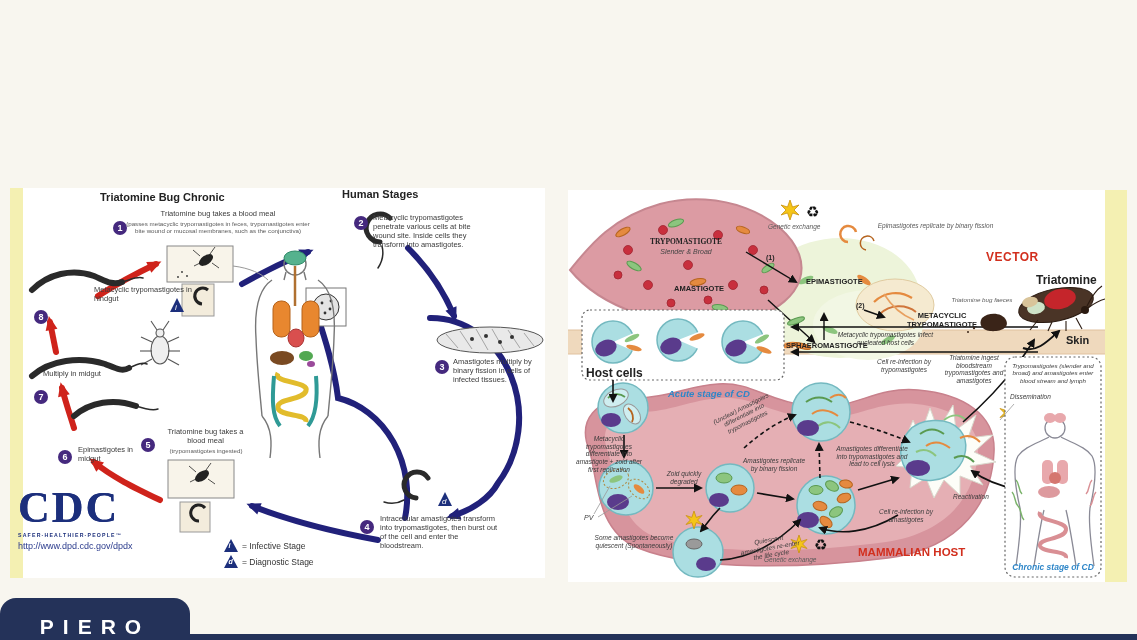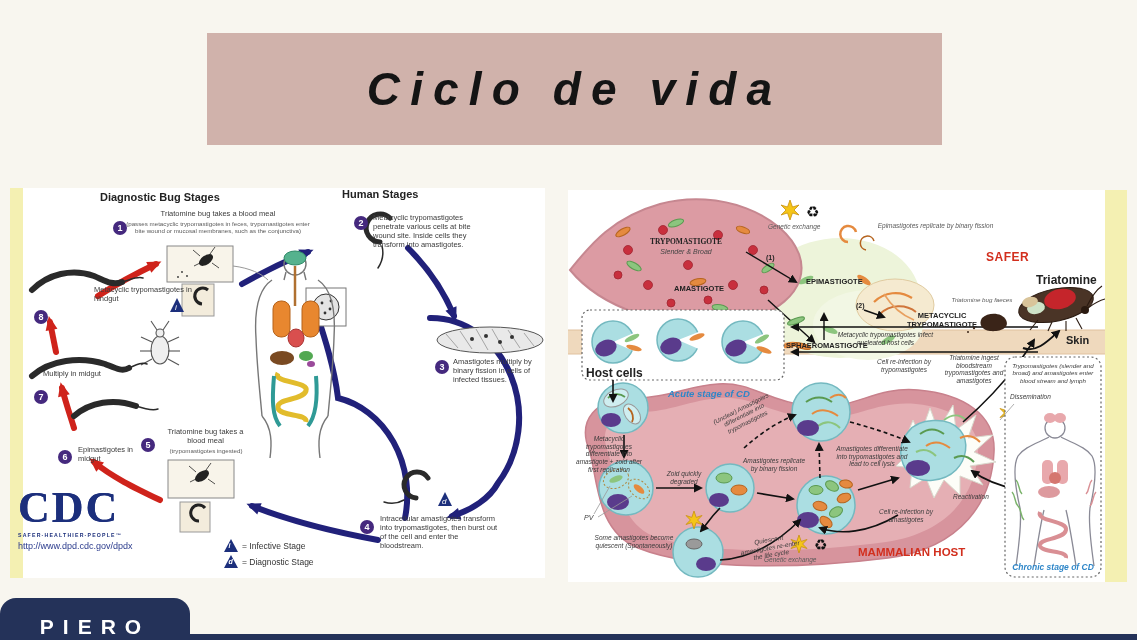--- a/index.html
+++ b/index.html
@@ -64,23 +64,20 @@
     justify-content:center;}
   #piero-badge span{color:#fff;font-weight:bold;font-size:21px;letter-spacing:9px;}
   #bottom-bar{position:absolute;left:0;top:634px;width:1137px;height:6px;
     background:#243259;}
 </style>
 </head>
 <body>
 
 <div id="slide">
 
-  <div class="title-banner">
-    <span>Ciclo de vida</span>
-  </div>
 
   <div class="panel" id="cdc-panel">
     <svg class="psvg" width="535" height="390" viewBox="0 0 535 390">
       <defs>
         <marker id="mr" markerUnits="userSpaceOnUse" markerWidth="16" markerHeight="16" refX="9" refY="8" orient="auto">
             <path d="M1,2 L15,8 L1,14 Z" fill="#cf231b"></path>
           </marker>
         <marker id="mb" markerUnits="userSpaceOnUse" markerWidth="16" markerHeight="16" refX="9" refY="8" orient="auto">
             <path d="M1,2 L15,8 L1,14 Z" fill="#21217a"></path>
           </marker>
@@ -208,21 +205,21 @@
         <rect x="292" y="113" width="17" height="36" rx="8" fill="#e8872f" stroke="#b5621a"></rect>
         <ellipse cx="286" cy="150" rx="8" ry="9" fill="#d94f4e" stroke="#a83030"></ellipse>
         <ellipse cx="272" cy="170" rx="12" ry="7" fill="#7a4a22"></ellipse>
         <ellipse cx="296" cy="168" rx="7" ry="5" fill="#52a852"></ellipse>
         <ellipse cx="301" cy="176" rx="4" ry="3" fill="#9a4a9a"></ellipse>
         <path d="M268,185 C262,195 300,193 296,203 C292,213 266,210 268,220 C270,229 298,225 296,234" stroke="#e2bc2c" stroke-width="5" fill="none"></path>
         <path d="M264,188 C262,212 262,228 270,238 M306,188 C308,212 306,228 298,238" stroke="#2f9a96" stroke-width="4" fill="none"></path>
       </g>
     </svg>
 
-    <div class="lbl hdr" style="left:90px;top:3px;width:155px;">Diagnostic Bug Stages</div>
+    <div class="lbl hdr" style="left:90px;top:3px;width:155px;">Triatomine Bug Chronic</div>
     <div class="lbl hdr" style="left:332px;top:0;width:110px;">Human Stages</div>
 
     <div class="stepnum" style="left:103px;top:33px;">1</div>
     <div class="lbl c" style="left:118px;top:22px;width:180px;">Triatomine bug takes a blood meal</div>
     <div class="lbl c t6 gray" style="left:112px;top:32px;width:192px;">(passes metacyclic trypomastigotes in feces, trypomastigotes enter bite wound or mucosal membranes, such as the conjunctiva)</div>
 
     <div class="stepnum" style="left:344px;top:28px;">2</div>
     <div class="lbl" style="left:363px;top:26px;width:118px;">Metacyclic trypomastigotes penetrate various cells at bite wound site.  Inside cells they transform into amastigotes.</div>
 
     <div class="stepnum" style="left:425px;top:172px;">3</div>
@@ -512,21 +509,21 @@
     <div class="lbl b c" style="left:58px;top:48px;width:120px;color:#222;font-family:Liberation Serif, serif;">TRYPOMASTIGOTE</div>
     <div class="lbl i c t7" style="left:58px;top:58px;width:120px;color:#444;">Slender &amp; Broad</div>
     <div class="lbl b c" style="left:76px;top:95px;width:110px;color:#222;">AMASTIGOTE</div>
     <div class="lbl b t7" style="left:198px;top:64px;color:#222;">(1)</div>
     <div class="lbl b" style="left:238px;top:88px;width:104px;color:#222;">EPIMASTIGOTE</div>
     <div class="lbl b t7" style="left:288px;top:112px;color:#222;">(2)</div>
     <div class="lbl b c" style="left:315px;top:122px;width:118px;color:#222;">METACYCLIC TRYPOMASTIGOTE</div>
     <div class="lbl b" style="left:218px;top:152px;width:115px;color:#222;">SPHAEROMASTIGOTE</div>
     <div class="lbl i t65 gray" style="left:200px;top:33px;width:85px;">Genetic exchange</div>
     <div class="lbl i c t65 gray" style="left:305px;top:32px;width:125px;">Epimastigotes replicate by binary fission</div>
-    <div class="lbl b red" style="left:418px;top:60px;width:85px;font-size:12px;letter-spacing:0.5px;">SAFER</div>
+    <div class="lbl b red" style="left:418px;top:60px;width:85px;font-size:12px;letter-spacing:0.5px;">VECTOR</div>
     <div class="lbl b t8" style="left:468px;top:83px;width:70px;color:#222;">Triatomine</div>
     <div class="lbl i c t6 gray" style="left:382px;top:106px;width:64px;">Triatomine bug faeces</div>
     <div class="lbl b" style="left:498px;top:144px;width:40px;font-size:11px;color:#222;">Skin</div>
     <div class="lbl i c t65" style="left:260px;top:141px;width:115px;color:#333;">Metacyclic trypomastigotes infect nucleated host cells</div>
     <div class="lbl b t8" style="left:18px;top:176px;width:60px;color:#222;">Host cells</div>
     <div class="lbl i c t65" style="left:296px;top:168px;width:80px;">Cell re-infection by trypomastigotes</div>
     <div class="lbl i c t65" style="left:374px;top:164px;width:64px;">Triatomine ingest bloodstream trypomastigotes and amastigotes</div>
     <div class="lbl b i blue" style="left:100px;top:198px;width:100px;font-size:9.5px;">Acute stage of CD</div>
     <div class="lbl i c t65" style="left:4px;top:245px;width:74px;color:#3a3a3a;">Metacyclic trypomastigotes differentiate into amastigote + zoid after first replication</div>
     <div class="lbl i c t65" style="left:92px;top:280px;width:48px;">Zoid quickly degraded</div>

